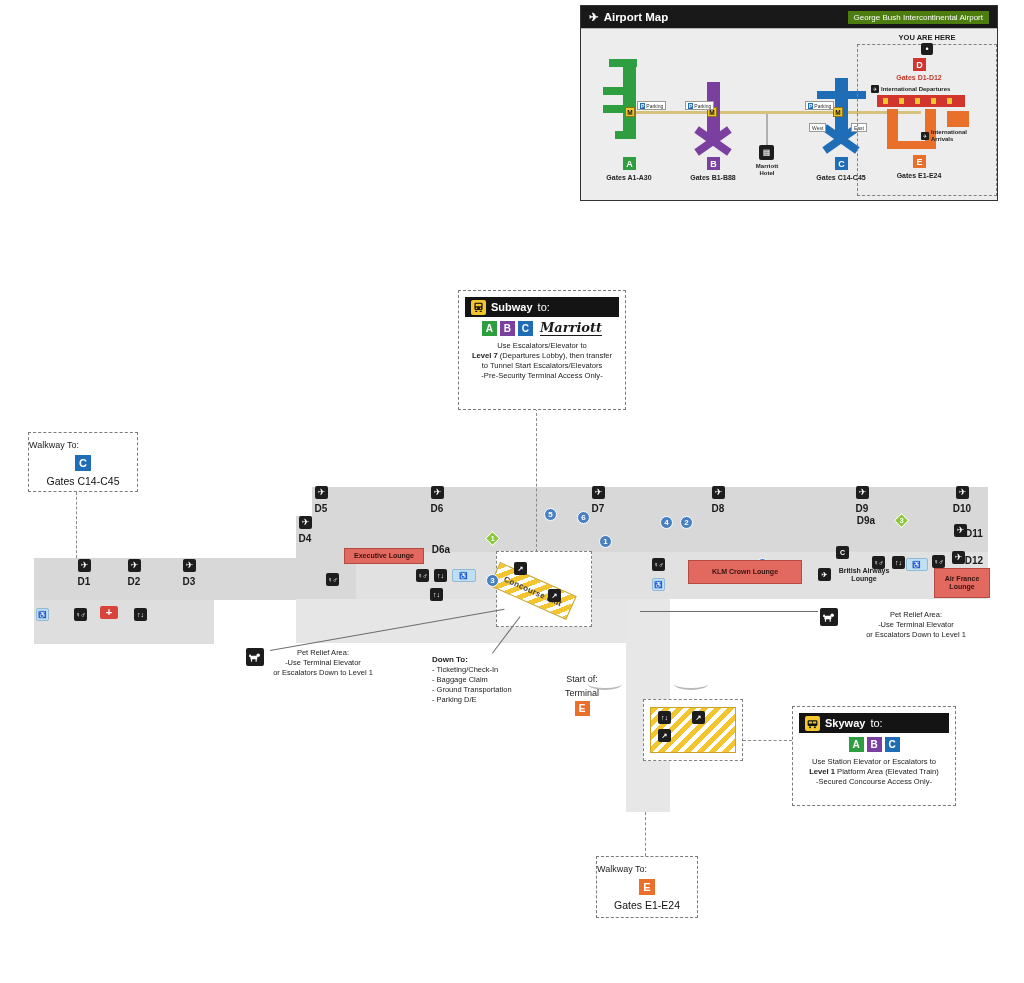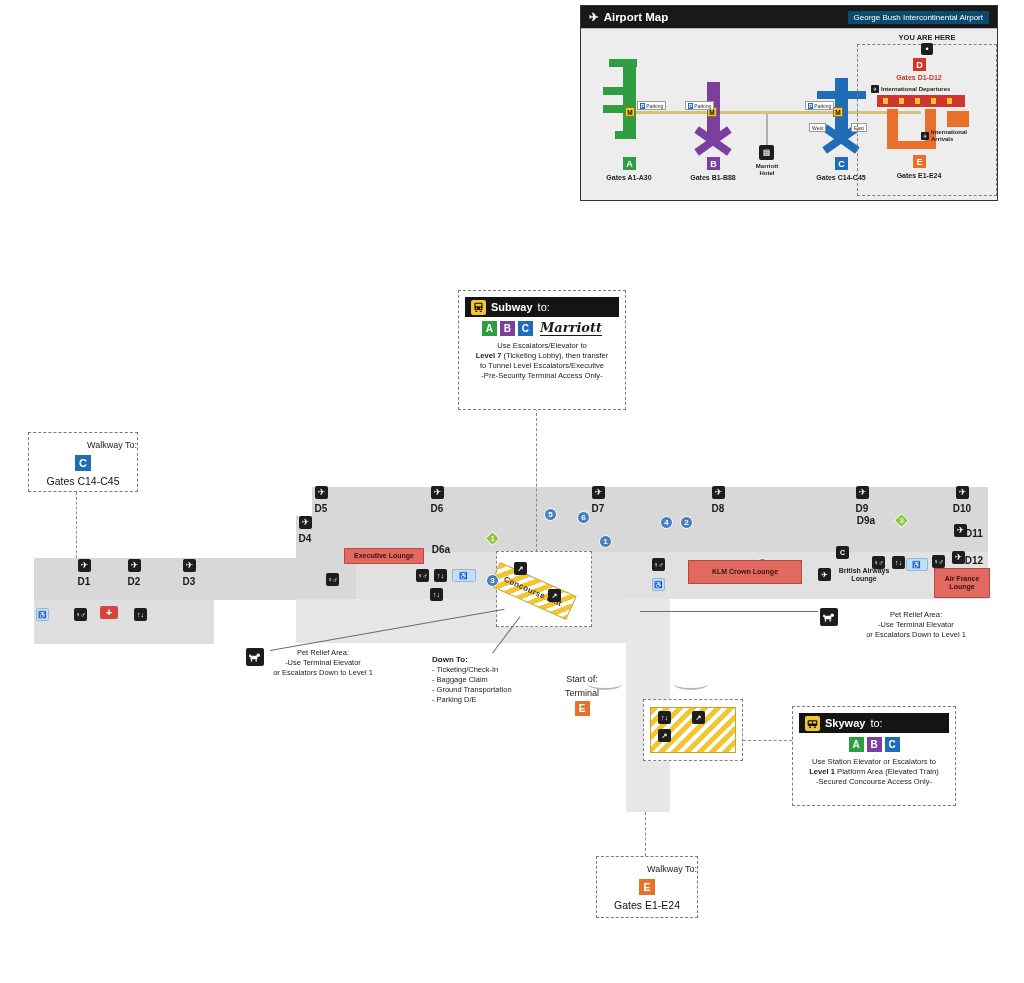--- a/index.html
+++ b/index.html
@@ -31,31 +31,31 @@
 .callout{position:absolute;background:#fff;border:1.5px dashed #7a7a7a}
 .co-header{display:flex;align-items:center;gap:5px;background:#141414;color:#fff;margin:6px 6px 4px;padding:2px 6px;height:20px}
 .co-title-strong{font-size:11px;font-weight:bold}
 .co-title-rest{font-size:11px}
 .co-icon{width:15px;height:15px;background:#f3c52f;border-radius:2px;display:flex;align-items:center;justify-content:center;flex:0 0 auto}
 .co-dests{display:flex;align-items:center;justify-content:center;gap:3px;margin:4px 0 5px}
 .tbox.dest{width:15px;height:15px;font-size:10px}
 .marriott{font-family:"DejaVu Serif",serif;font-style:italic;font-weight:bold;font-size:13px;color:#1a1a1a;border-bottom:1.5px solid #1a1a1a;margin-left:4px;line-height:1.05}
 .co-line{font-size:7.6px;line-height:10px;text-align:center;color:#1c1c1c}
 .b{font-weight:bold}
-.wk-title{font-size:9px;color:#222;text-align:right;margin-top:7px}
+.wk-title{font-size:9px;color:#222;text-align:left;margin-top:7px}
 .wk-letter{width:16px;height:16px;font-size:11px;margin:5px auto 4px}
 .wk-gates{font-size:10.5px;color:#111;text-align:center}
 .note{position:absolute;font-size:7.5px;color:#1c1c1c;line-height:10px}
 .peticon{position:absolute;width:18px;height:18px;background:#1d1d1d;border-radius:2px;padding:2px}
 .exit-band{display:flex;align-items:center;justify-content:center;font-size:8px;font-weight:bold;color:#3d3d3d;letter-spacing:.3px;transform-origin:0 0}
 
 #inset{position:absolute;left:580px;top:5px;width:418px;height:196px;border:1px solid #333;background:#ededed}
 #inset-header{position:absolute;left:0;top:0;right:0;height:22px;background:#191919;color:#fff;display:flex;align-items:center;justify-content:space-between;padding:0 8px}
 #inset-header .ih-left{display:flex;align-items:center;gap:5px;font-size:11.5px;font-weight:bold}
-#inset-header .ih-right{background:#0c4a6e;padding:2px 6px;font-size:8px;font-weight:normal}
+#inset-header .ih-right{background:#4d7c0f;padding:2px 6px;font-size:8px;font-weight:normal}
 #inset-body{position:absolute;left:0;top:22px;right:0;bottom:0;background:#ededed;border-top:1px solid #b5b5b5}
 .ib{position:absolute}
 .inset-label{position:absolute;font-size:7px;font-weight:bold;color:#222;transform:translateX(-50%);white-space:nowrap}
 .tiny{font-size:6px}
 .mstation{position:absolute;width:10px;height:10px;background:#f3c52f;border:1px solid #8e7414;color:#111;font-size:6.5px;font-weight:bold;display:flex;align-items:center;justify-content:center}
 .ppill{position:absolute;background:#fff;border:1px solid #9a9a9a;font-size:5px;height:9px;padding:0 2px;color:#333;display:flex;align-items:center;gap:1px;white-space:nowrap}
 .ppill .pp{background:#1f6db6;color:#fff;font-weight:bold;padding:0 1px;font-size:5px}
 .leg{position:absolute;width:40px;height:8px}
 .intl{position:absolute;display:flex;align-items:center;gap:2px}
 .intl .mini{width:8px;height:8px;background:#1d1d1d;color:#fff;font-size:5px;display:flex;align-items:center;justify-content:center;border-radius:1px;flex:0 0 auto}
@@ -322,22 +322,22 @@
     <div class="co-dests">
       <span id="subway-dests" style="display:flex;gap:3px">
           <div class="tbox dest" style="background: rgb(47, 158, 65);">A</div>
           <div class="tbox dest" style="background: rgb(123, 63, 160);">B</div>
           <div class="tbox dest" style="background: rgb(31, 109, 182);">C</div>
         </span>
       <span class="marriott">Marriott</span>
     </div>
     <div id="subway-lines">
         <div class="co-line"><span>Use Escalators/Elevator to</span></div>
-        <div class="co-line"><span class="b">Level 7</span><span> (Ticketing Lobby), then transfer</span></div>
-        <div class="co-line"><span>to Tunnel Level Escalators/Executive</span></div>
+        <div class="co-line"><span class="b">Level 7</span><span> (Departures Lobby), then transfer</span></div>
+        <div class="co-line"><span>to Tunnel Start Escalators/Elevators</span></div>
         <div class="co-line"><span>-Pre-Security Terminal Access Only-</span></div>
       </div>
   </div>
 
   <div class="callout" style="left:28px;top:432px;width:110px;height:60px">
     <div class="wk-title">Walkway To:</div>
     <div class="tbox tC wk-letter">C</div>
     <div class="wk-gates">Gates C14-C45</div>
   </div>
 

